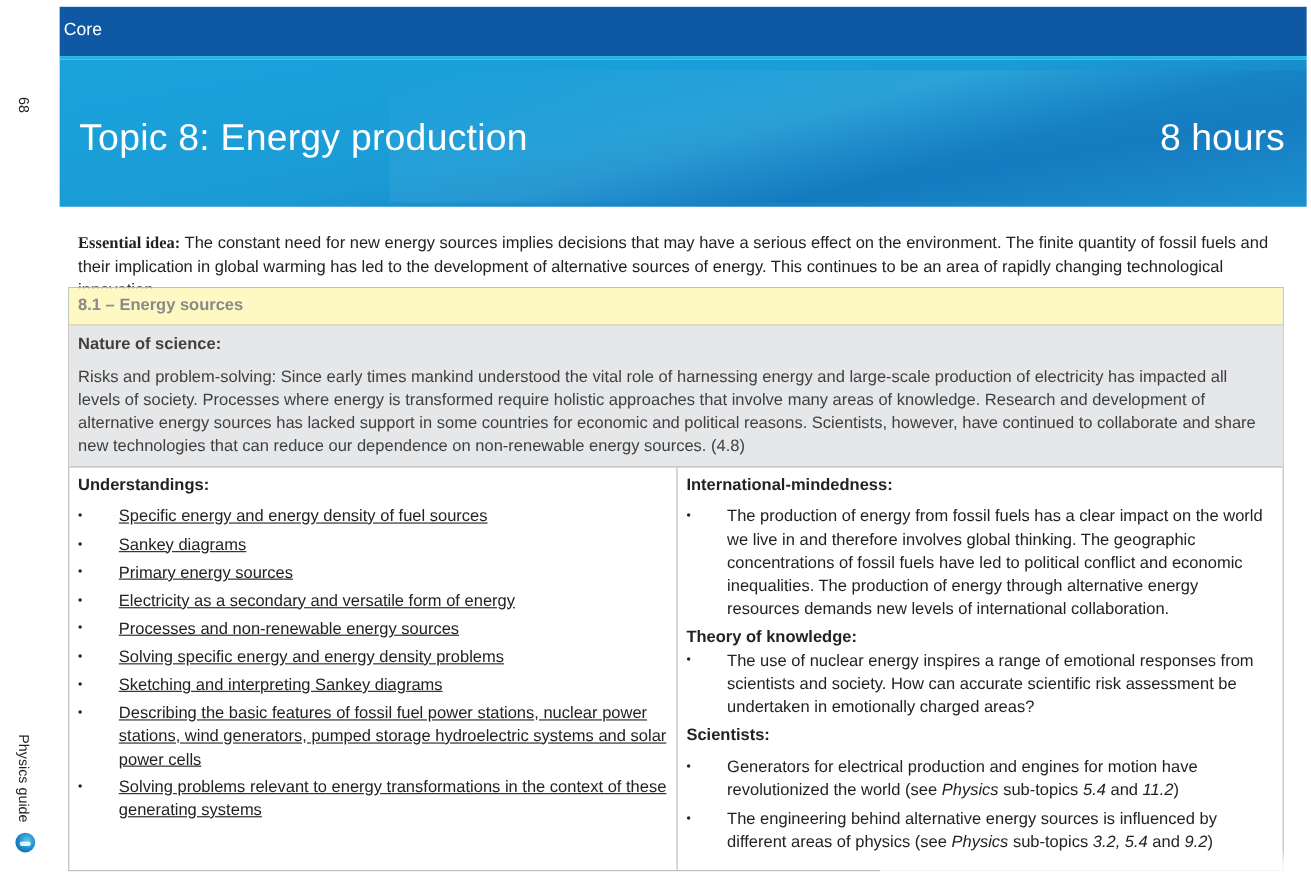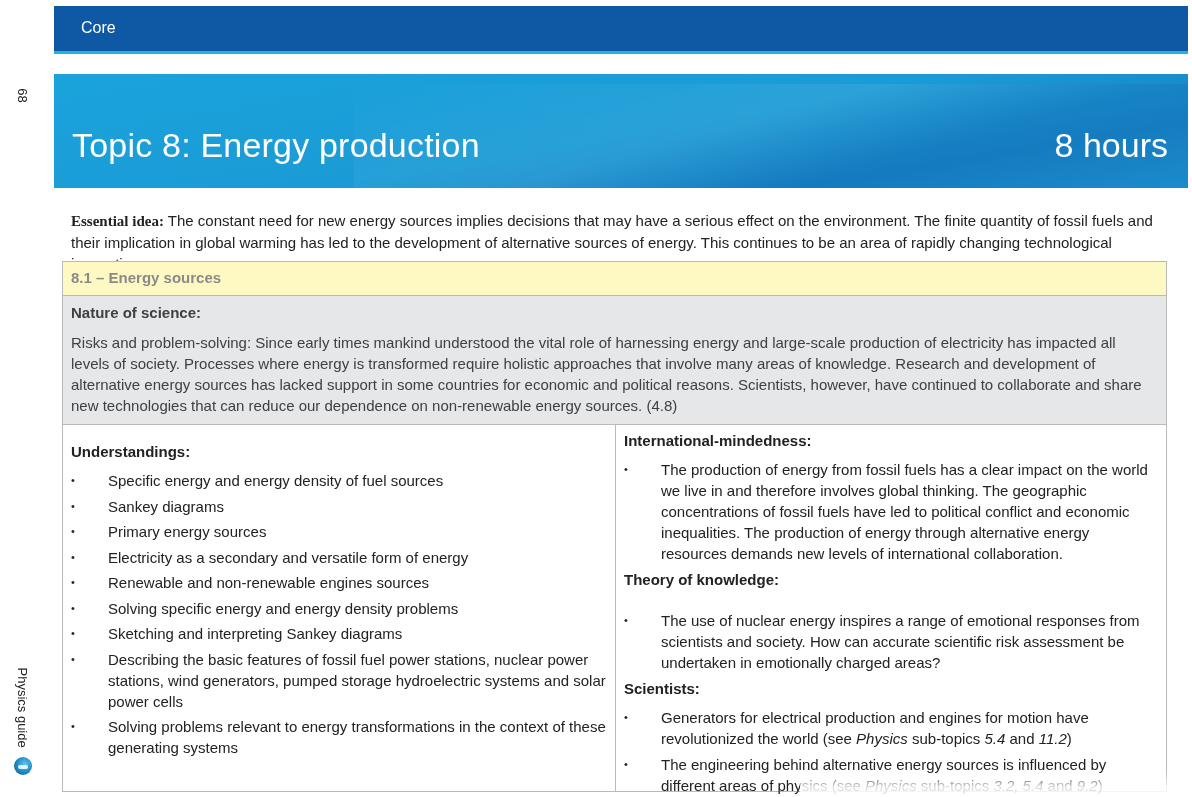--- a/index.html
+++ b/index.html
@@ -19,27 +19,26 @@
     background: radial-gradient(circle at 60% 40%, #5ec8e8 0%, #1a86c4 55%, #0d5d96 100%);
   }
   .ib-logo::after {
     content: ""; position: absolute; left: 4px; top: 8px; width: 10px; height: 4px;
     border-radius: 3px; background: #ffffff; opacity: .85;
   }
 
   .banner { position: absolute; left: 54px; top: 6px; width: 1134px; height: 182px; overflow: hidden; }
   .banner-top {
     position: absolute; left: 0; top: 0; width: 100%; height: 45px; background: #0f59a4;
-    color: #fff; font-size: 16px; padding: 13px 0 0 27px;
+    color: #fff; font-size: 16px; padding: 13px 0 0 4px;
   }
   .banner-stripe { position: absolute; left: 0; top: 45px; width: 100%; height: 3px; background: #20b4e0; }
   .banner-main {
     position: absolute; left: 0; top: 48px; width: 100%; height: 152px;
     background: linear-gradient(170deg, #1aa3dc 0%, #1b9bd6 45%, #1681c4 70%, #1e95d2 100%);
-    margin-top: 20px;
   }
   .banner-main::before {
     content: ""; position: absolute; left: 300px; top: 10px; width: 900px; height: 120px;
     background: linear-gradient(165deg, rgba(255,255,255,0) 0%, rgba(255,255,255,0.07) 40%, rgba(10,70,150,0.12) 60%, rgba(255,255,255,0) 100%);
   }
   .banner-title {
     position: absolute; left: 18px; top: 52px; color: #fff; font-size: 34px; letter-spacing: 0.2px;
   }
   .banner-hours {
     position: absolute; right: 20px; top: 52px; color: #fff; font-size: 34px;
@@ -55,28 +54,28 @@
   .row-sub {
     height: 34px; background: #fef9c3; border-bottom: 1px solid #b9b9b9;
     padding: 7px 8px; font-size: 15px; font-weight: bold; color: #8a8a8a;
   }
   .row-nos {
     background: #e6e7e9; border-bottom: 1px solid #b9b9b9; padding: 6px 8px 8px 8px;
     font-size: 15px; line-height: 21px; color: #404040;
   }
   .row-nos .h { font-weight: bold; margin-bottom: 9px; }
   .cols { display: flex; height: 366px; }
-  .col-left { width: 553px; border-right: 1px solid #b9b9b9; padding: 16px 8px; }
+  .col-left { width: 553px; border-right: 1px solid #b9b9b9; padding: 5px 8px; }
   .col-right { flex: 1; padding: 5px 8px; }
   .h-sec { font-size: 15px; font-weight: bold; color: #222; line-height: 21px; margin-bottom: 8px; }
-  .h-sec.tight { margin-bottom: 20px; }
+  .h-sec.tight { margin-bottom: 0; }
   ul.bl { list-style: none; font-size: 15px; line-height: 21px; color: #222; }
   ul.bl li { position: relative; padding-left: 37px; margin-bottom: 4px; }
   ul.bl li::before { content: "•"; position: absolute; left: 0; top: 0; font-size: 11px; }
-  ul.bl.l1 li { margin-bottom: 4.5px; }
+  ul.bl.l1 li { margin-bottom: 4.5px; text-decoration: underline; }
   ul.bl.r1 li { margin-bottom: 5px; }
   i { font-style: italic; }
   .bottom-fade {
     position: absolute; left: 800px; top: 772px; width: 380px; height: 25px;
     background: linear-gradient(180deg, rgba(255,255,255,0) 0%, rgba(255,255,255,0.85) 60%);
   }
 </style>
 </head>
 <body>
 
@@ -104,21 +103,21 @@
     <div>Risks and problem-solving: Since early times mankind understood the vital role of harnessing energy and large-scale production of electricity has impacted all levels of society. Processes where energy is transformed require holistic approaches that involve many areas of knowledge. Research and development of alternative energy sources has lacked support in some countries for economic and political reasons. Scientists, however, have continued to collaborate and share new technologies that can reduce our dependence on non-renewable energy sources. (4.8)</div>
   </div>
   <div class="cols">
     <div class="col-left">
       <div class="h-sec">Understandings:</div>
       <ul class="bl l1">
         <li>Specific energy and energy density of fuel sources</li>
         <li>Sankey diagrams</li>
         <li>Primary energy sources</li>
         <li>Electricity as a secondary and versatile form of energy</li>
-        <li>Renewable and non-renewable engines sources</li>
+        <li>Processes and non-renewable energy sources</li>
       </ul>
       <ul class="bl l1">
         <li>Solving specific energy and energy density problems</li>
         <li>Sketching and interpreting Sankey diagrams</li>
         <li>Describing the basic features of fossil fuel power stations, nuclear power stations, wind generators, pumped storage hydroelectric systems and solar power cells</li>
         <li>Solving problems relevant to energy transformations in the context of these generating systems</li>
       </ul>
     </div>
     <div class="col-right">
       <div class="h-sec">International-mindedness:</div>

